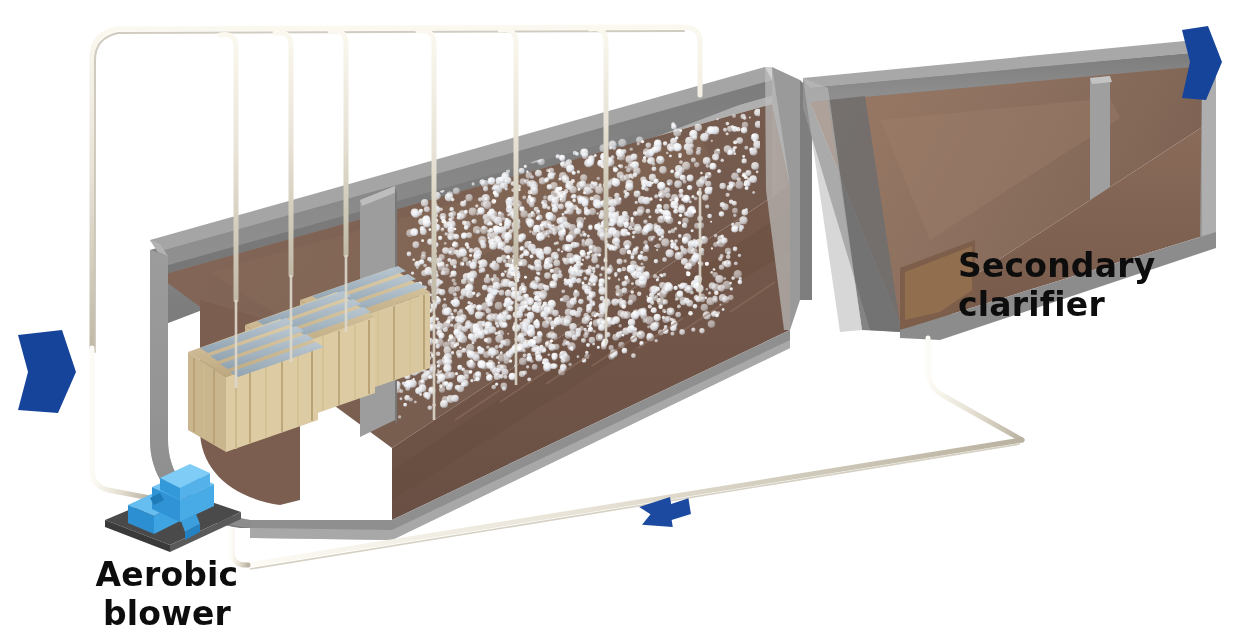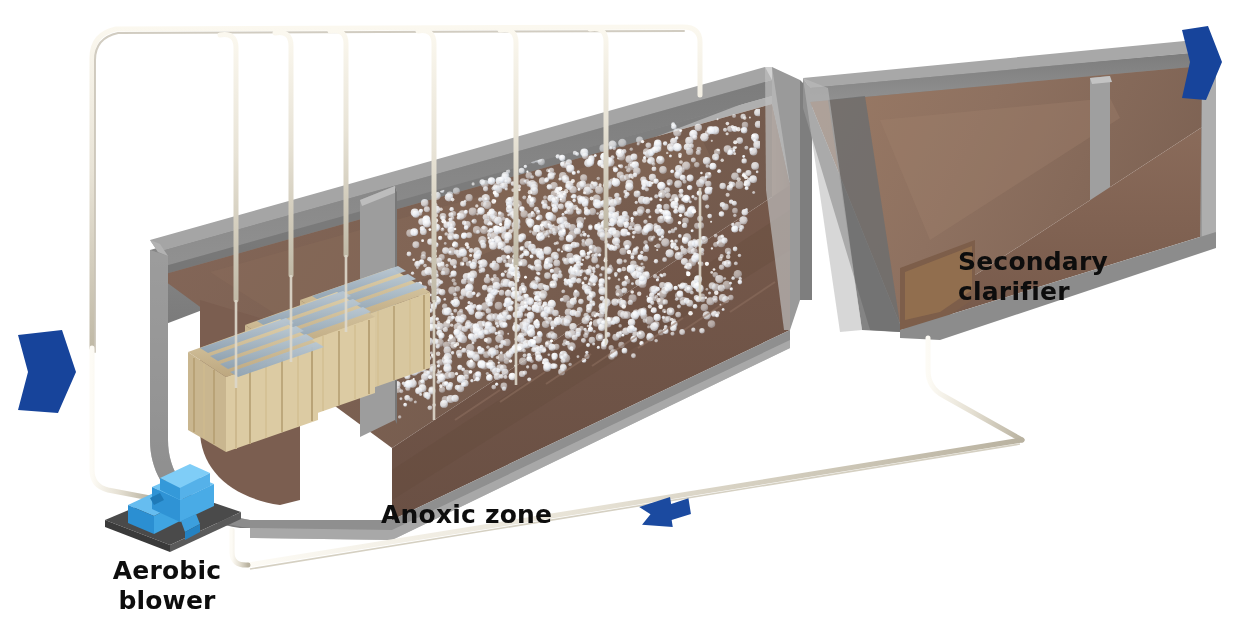--- a/index.html
+++ b/index.html
@@ -9,21 +9,21 @@
     font-family:"DejaVu Sans","Liberation Sans",sans-serif;
     overflow:hidden;position:relative;
   }
   #stage{position:absolute;left:0;top:0;width:1240px;height:642px;background:#fff;}
   svg#scene{position:absolute;left:0;top:0;width:1240px;height:642px;display:block;}
 
   .lbl{
     position:absolute;
     color:#0d0d0d;
     font-weight:700;
-    font-size:25px;
+    font-size:33px;
     letter-spacing:0.2px;
     line-height:1.18;
     white-space:pre;
     font-family:"DejaVu Sans","Liberation Sans",sans-serif;
     user-select:none;
   }
   #label-anoxic{left:381px;top:500px;}
   #label-aerobic{left:627px;top:392px;}
   #label-clarifier{left:958px;top:247px;text-align:left;}
   #label-blower{left:92px;top:556px;text-align:center;width:150px;}
@@ -2356,21 +2356,20 @@
     <g>
       <polygon points="1182,30 1208,26 1222,62 1206,100 1182,98 1190,62" fill="#17449b"></polygon>
     </g>
 
     <g>
       <polygon points="640,503 672,498 672,505 690,502 690,518 670,521 670,528 640,521 650,512" fill="#1b4aa0" transform="rotate(-9 665 510)"></polygon>
     </g>
 
   </svg>
 
-  <div class="lbl" id="label-anoxic">Anoxic zone</div>
 
 
   <div class="lbl" id="label-clarifier">Secondary
 clarifier</div>
 
   <div class="lbl" id="label-blower">Aerobic
 blower</div>
 
 </div>
 

